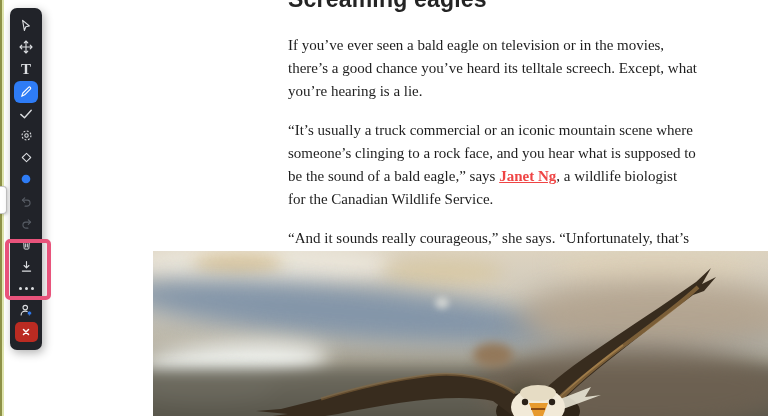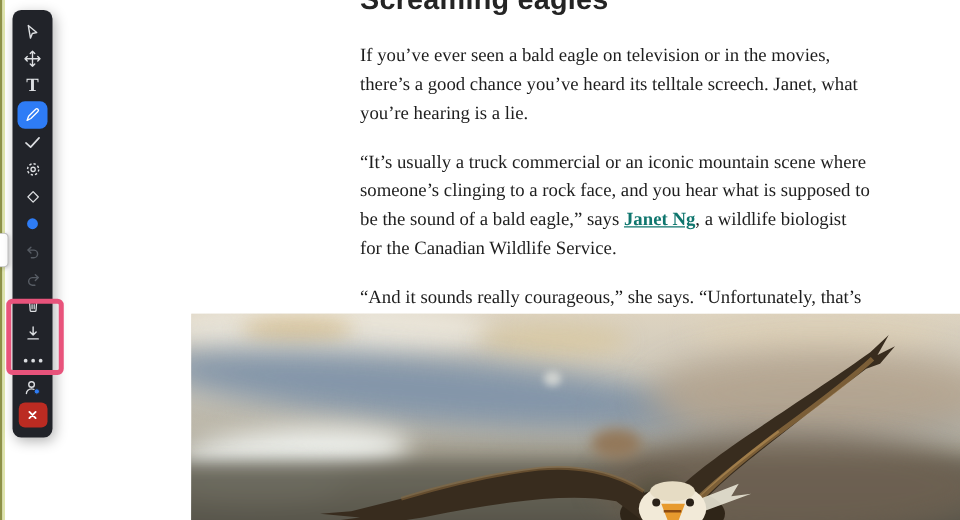--- a/index.html
+++ b/index.html
@@ -27,39 +27,39 @@
       align-items:center;justify-content:center;}
   
   .anno-rect{position:absolute;left:5px;top:239px;width:38px;height:53px;border:4px solid #e8537b;
       border-radius:5px;z-index:6;pointer-events:none;}
   
   .article{position:absolute;left:288px;top:0;width:410px;color:#1e1e1e;}
   .article h2{position:relative;margin:0 0 10px 0;top:-14px;font-size:23px;font-weight:bold;
       color:#242424;font-family:"Liberation Sans",sans-serif;letter-spacing:.2px;height:24px;}
   .article p{margin:0 0 16px 0;font-family:"Liberation Serif","DejaVu Serif",serif;
       font-size:15px;line-height:23px;}
-  .article a.link{color:#0f766e;font-weight:bold;text-decoration:underline;cursor:pointer;}
+  .article a.link{color:#ef4444;font-weight:bold;text-decoration:underline;cursor:pointer;}
   
   .photo{position:absolute;left:153px;top:251px;width:615px;height:165px;overflow:hidden;
       background:linear-gradient(180deg,#ddd3c0 0%,#d3ccbd 20%,#c6c2b6 38%,#b9b4a6 56%,#908b7c 76%,#6b675c 100%);}
   .blob{position:absolute;border-radius:50%;}
   .photo svg.eagle{position:absolute;left:0;top:0;z-index:3;}
 </style>
 </head>
 <body>
 
 <div class="stage">
 
   <div class="edge-a"></div>
   <div class="edge-b"></div>
   <div class="edge-notch"></div>
 
   <div class="article">
     <h2>Screaming eagles</h2>
-    <p>If you’ve ever seen a bald eagle on television or in the movies, there’s a good chance you’ve heard its telltale screech. Janet, what you’re hearing is a lie.</p>
+    <p>If you’ve ever seen a bald eagle on television or in the movies, there’s a good chance you’ve heard its telltale screech. Except, what you’re hearing is a lie.</p>
     <p><span>“It’s usually a truck commercial or an iconic mountain scene where someone’s clinging to a rock face, and you hear what is supposed to be the sound of a bald eagle,” says </span><a class="link">Janet Ng</a><span>, a wildlife biologist for the Canadian Wildlife Service.</span></p>
     <p>“And it sounds really courageous,” she says. “Unfortunately, that’s the call of a red-tailed hawk.”</p>
     <p>In reality, the bald eagle’s cry kind of sounds like a giggle, says Ng.</p>
   </div>
 
   <div class="photo">
 
     <div class="blob" style="left:-20px;top:-12px;width:260px;height:50px;background:#e9e4d8;filter:blur(10px);"></div>
     <div class="blob" style="left:40px;top:2px;width:90px;height:22px;background:#d9c49a;filter:blur(8px);opacity:.9;"></div>
     <div class="blob" style="left:230px;top:8px;width:120px;height:26px;background:#d8c8a2;filter:blur(9px);opacity:.85;"></div>

